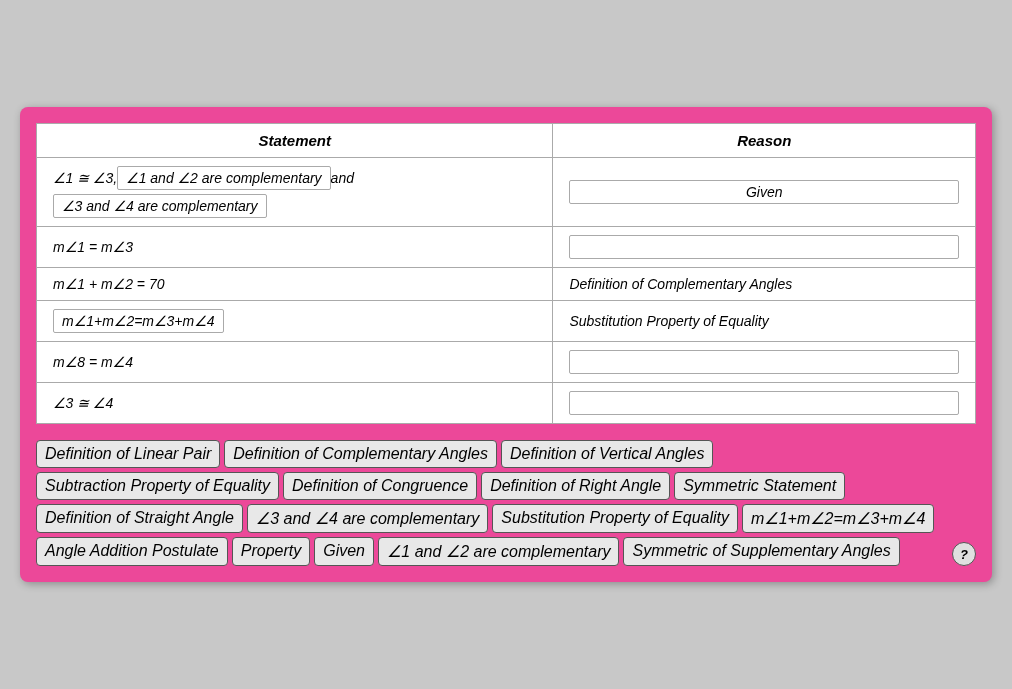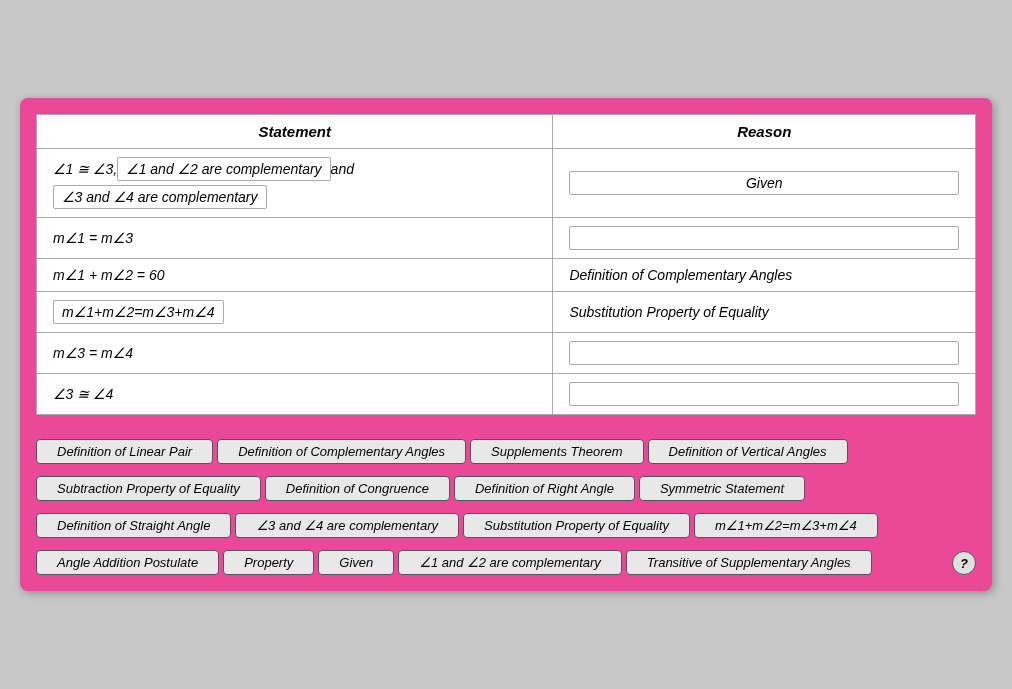--- a/index.html
+++ b/index.html
@@ -64,25 +64,24 @@
     }
     .chips-area {
       display: flex;
       flex-wrap: wrap;
       gap: 4px;
     }
     .chip {
       border: 1px solid #555;
       background: #e8e8e8;
       border-radius: 4px;
-      padding: 4px 20px;
-      font-size: 13px;
+      padding: 4px 8px;
+      font-size: 16px;
       cursor: pointer;
       white-space: nowrap;
-      margin-top: 8px;
     }
     .help-btn {
       width: 24px;
       height: 24px;
       border-radius: 50%;
       border: 1px solid #555;
       background: #e0e0e0;
       display: flex;
       align-items: center;
       justify-content: center;
@@ -135,41 +134,41 @@
         <td class="statement-col">
           <span>m∠1 = m∠3</span>
         </td>
         <td class="reason-col">
           <div class="reason-box" style="min-height:24px;">&nbsp;</div>
         </td>
       </tr>
 
       <tr>
         <td class="statement-col">
-          <span>m∠1 + m∠2 = 60</span>
+          <span>m∠1 + m∠2 = 70</span>
         </td>
         <td class="reason-col">
           <span>Definition of Complementary Angles</span>
         </td>
       </tr>
 
 
       <tr>
         <td class="statement-col">
           <div class="inline-box">m∠1+m∠2=m∠3+m∠4</div>
         </td>
         <td class="reason-col">
           <span>Substitution Property of Equality</span>
         </td>
       </tr>
 
 
       <tr>
         <td class="statement-col">
-          <span>m∠3 = m∠4</span>
+          <span>m∠8 = m∠4</span>
         </td>
         <td class="reason-col">
           <div class="reason-box" style="min-height:24px;">&nbsp;</div>
         </td>
       </tr>
 
       <tr>
         <td class="statement-col">
           <span>∠3 ≅ ∠4</span>
         </td>
@@ -178,31 +177,30 @@
         </td>
       </tr>
     </tbody>
   </table>
 
   <div class="chips-row">
     <div class="chips-area" style="flex:1;">
 
     <div class="chip">Definition of Linear Pair</div>
         <div class="chip">Definition of Complementary Angles</div>
-        <div class="chip">Supplements Theorem</div>
         <div class="chip">Definition of Vertical Angles</div>
         <div class="chip">Subtraction Property of Equality</div>
         <div class="chip">Definition of Congruence</div>
         <div class="chip">Definition of Right Angle</div>
         <div class="chip">Symmetric Statement</div>
         <div class="chip">Definition of Straight Angle</div>
         <div class="chip">∠3 and ∠4 are complementary</div>
         <div class="chip">Substitution Property of Equality</div>
         <div class="chip">m∠1+m∠2=m∠3+m∠4</div>
         <div class="chip">Angle Addition Postulate</div>
         <div class="chip">Property</div>
         <div class="chip">Given</div>
         <div class="chip">∠1 and ∠2 are complementary</div>
-        <div class="chip">Transitive of Supplementary Angles</div>
+        <div class="chip">Symmetric of Supplementary Angles</div>
       </div>
     <div class="help-btn">?</div>
   </div>
 </div>
 
 </body></html>

